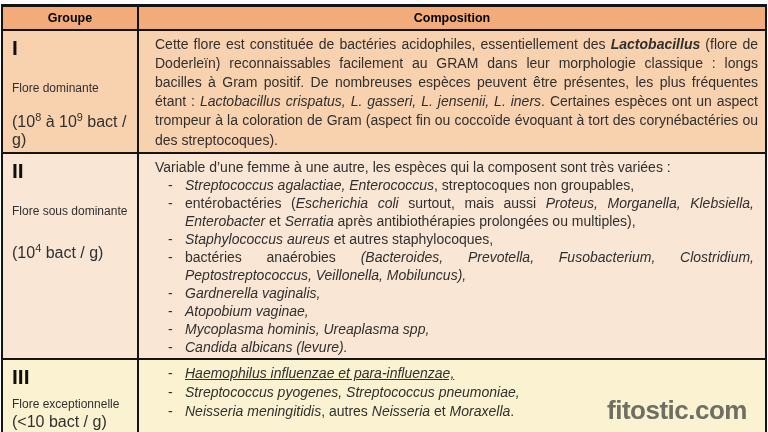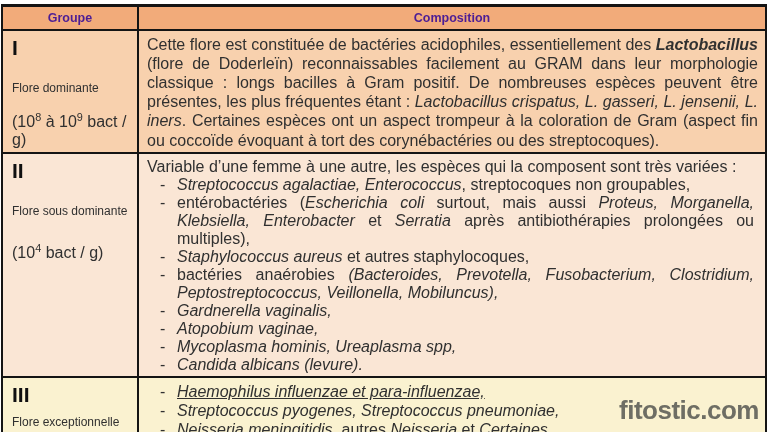--- a/index.html
+++ b/index.html
@@ -12,45 +12,45 @@
     --watermark-color:#6e6e64;
   }
   *{box-sizing:border-box;margin:0;padding:0;}
   html,body{width:768px;height:432px;background:#ffffff;overflow:hidden;}
   body{font-family:"Liberation Sans","DejaVu Sans",sans-serif;color:var(--text);}
   .page{position:relative;width:766px;height:424px;margin:4px 1px;}
   table.flora{width:100%;height:100%;border-collapse:collapse;table-layout:fixed;}
   table.flora, table.flora th, table.flora td{border:2px solid var(--border);}
   table.flora{border-top-width:3px;border-bottom-width:3px;}
   col.c-group{width:136px;}
-  th{background:var(--header-bg);font-size:12.5px;font-weight:bold;color:#4c1d95;
+  th{background:var(--header-bg);font-size:12.5px;font-weight:bold;color:#000000;
      text-align:center;height:24px;padding:2px;}
   td{vertical-align:top;}
   tr.row-i td{background:var(--row1-bg);height:118px;}
   tr.row-ii td{background:var(--row2-bg);height:197px;}
   tr.row-iii td{background:var(--row3-bg);height:80px;}
   .group-cell{padding:6px 4px 0 9px;}
   .numeral{font-size:21px;font-weight:bold;color:#101010;line-height:1.05;}
   .group-label{font-size:12px;}
   .group-qty{font-size:16px;}
   tr.row-i .group-label{margin-top:22px;}
   tr.row-i .group-qty{margin-top:16px;}
   tr.row-ii .group-label{margin-top:22px;}
   tr.row-ii .group-qty{margin-top:24px;}
   tr.row-iii .group-label{margin-top:9px;}
   tr.row-iii .group-qty{margin-top:2px;}
-  .comp-cell{padding:4px 7px 2px 8px;font-size:16px;}
+  .comp-cell{padding:4px 7px 2px 16px;font-size:14px;}
   .comp-paragraph{text-align:justify;line-height:19.2px;}
   .comp-intro{line-height:18px;}
   .bullet-item{display:flex;line-height:18px;}
   tr.row-iii .bullet-item{line-height:19px;}
   .dash{flex:0 0 30px;padding-left:13px;}
   .bullet-text{flex:1;text-align:justify;padding-right:4px;}
   sup{font-size:0.68em;}
-  .watermark{position:absolute;right:8px;bottom:5px;font-size:26px;font-weight:bold;
+  .watermark{position:absolute;right:20px;bottom:5px;font-size:26px;font-weight:bold;
      letter-spacing:-0.5px;color:var(--watermark-color);line-height:1;}
 </style>
 </head>
 <body>
 
 <div class="page">
   <table class="flora">
     <colgroup>
         <col class="c-group">
         <col>
@@ -128,21 +128,21 @@
               <div class="bullet-item">
                 <span class="dash">-</span>
                 <span class="bullet-text"><span style="font-style: italic; text-decoration: underline;">Haemophilus influenzae et para-influenzae,</span></span>
               </div>
               <div class="bullet-item">
                 <span class="dash">-</span>
                 <span class="bullet-text"><span style="font-style: italic;">Streptococcus pyogenes, Streptococcus pneumoniae,</span></span>
               </div>
               <div class="bullet-item">
                 <span class="dash">-</span>
-                <span class="bullet-text"><span style="font-style: italic; margin-top: 35px;">Neisseria meningitidis</span><span>, autres </span><span style="font-style: italic;">Neisseria</span><span> et </span><span style="font-style: italic;">Certaines</span><span>.</span></span>
+                <span class="bullet-text"><span style="font-style: italic; margin-top: 35px;">Neisseria meningitidis</span><span>, autres </span><span style="font-style: italic;">Neisseria</span><span> et </span><span style="font-style: italic;">Moraxella</span><span>.</span></span>
               </div>
             </div>
       </td>
     </tr>
   </tbody>
     </table>
 
   <div class="watermark">fitostic.com</div>
 </div>
 

